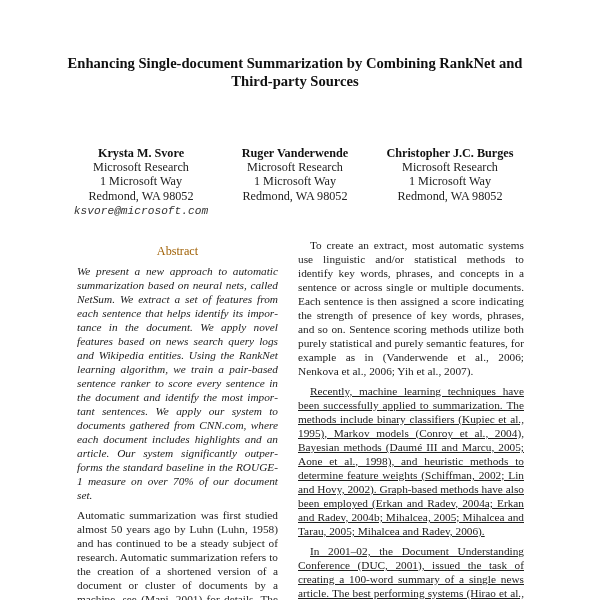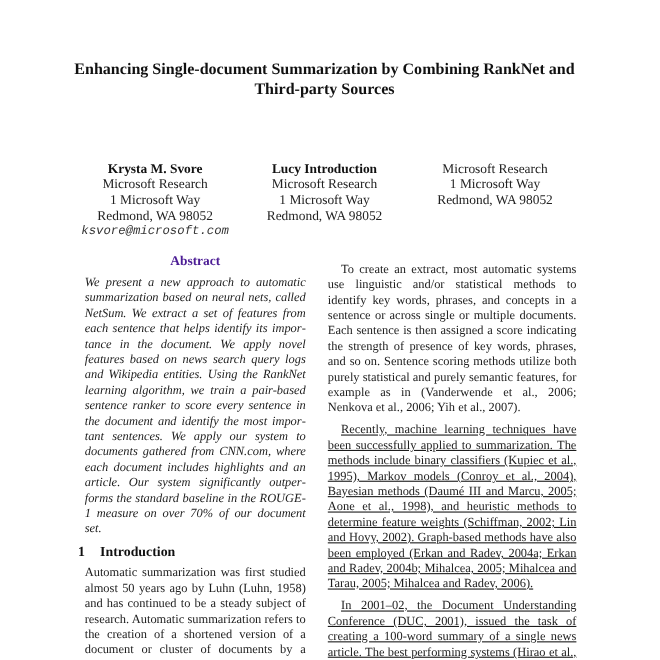--- a/index.html
+++ b/index.html
@@ -30,22 +30,22 @@
   .a3 { left: 300px; width: 180px; }
 
   .col {
     position: absolute; font-size: 11.3px; line-height: 14px; color: #1c1c1c;
   }
   .col p { margin: 6px; text-align: justify; text-align-last: left; hyphens: manual; }
   .left { left: 71px; top: 230px; width: 213px; }
   .right { left: 292px; top: 232px; width: 238px; }
 
   .abstract-heading {
-    text-align: center; font-weight: bold; font-size: 12.2px; line-height: 14px;
-    margin: 0 0 5px 0; color: #4c1d95;
+    text-align: center; font-weight: normal; font-size: 12.2px; line-height: 14px;
+    margin: 14px 0 5px 0; color: #a16207;
   }
   .abstract-body { margin: 0 7px 0 7px; font-style: italic; }
   .section-heading {
     font-weight: bold; font-size: 12.6px; line-height: 14px; margin: 6px 0 6px 0; color: #111;
   }
   .section-heading .num { display: inline-block; width: 20px; }
   .indent { text-indent: 12px; }
   .para-gap { margin-top: 5px !important; text-decoration: underline; }
 </style>
 </head>
@@ -55,38 +55,36 @@
 
 <div class="authors">
   <div class="author a1">
     <div class="name">Krysta M. Svore</div>
     <div>Microsoft Research</div>
     <div>1 Microsoft Way</div>
     <div>Redmond, WA 98052</div>
     <div class="email">ksvore@microsoft.com</div>
   </div>
   <div class="author a2">
-    <div class="name">Lucy Introduction</div>
+    <div class="name">Ruger Vanderwende</div>
     <div>Microsoft Research</div>
     <div>1 Microsoft Way</div>
     <div>Redmond, WA 98052</div>
   </div>
   <div class="author a3">
+    <div class="name">Christopher J.C. Burges</div>
     <div>Microsoft Research</div>
     <div>1 Microsoft Way</div>
     <div>Redmond, WA 98052</div>
   </div>
 </div>
 
 <div class="col left">
   <div class="abstract-heading">Abstract</div>
   <p class="abstract-body">We present a new approach to automatic summarization based on neural nets, called NetSum. We extract a set of features from each sentence that helps identify its impor­tance in the document.  We apply novel features based on news search query logs and Wikipedia entities.  Using the RankNet learning algorithm, we train a pair-based sentence ranker to score every sentence in the document and identify the most impor­tant sentences.  We apply our system to documents gathered from CNN.com, where each document includes highlights and an article.  Our system significantly outper­forms the standard baseline in the ROUGE-1 measure on over 70% of our document set.</p>
-  <div class="section-heading">
-    <span class="num">1</span><span>Introduction</span>
-  </div>
   <p>Automatic summarization was first studied almost 50 years ago by Luhn (Luhn, 1958) and has contin­ued to be a steady subject of research.  Automatic summarization refers to the creation of a shortened version of a document or cluster of documents by a machine, see (Mani, 2001) for details.  The sum­mary can be an abstraction or extraction.  In an ab­stract summary, content from the original document may be paraphrased or generated, whereas in an ex­tract summary, content is preserved in its original form.</p>
 </div>
 
 <div class="col right">
   <p class="indent">To create an extract, most automatic systems use linguistic and/or statistical methods to identify key words, phrases, and concepts in a sentence or across single or multiple documents. Each sentence is then assigned a score indicating the strength of presence of key words, phrases, and so on. Sentence scoring methods utilize both purely statistical and purely se­mantic features, for example as in (Vanderwende et al., 2006; Nenkova et al., 2006; Yih et al., 2007).</p>
   <p class="indent para-gap">Recently, machine learning techniques have been successfully applied to summarization.  The meth­ods include binary classifiers (Kupiec et al., 1995), Markov models (Conroy et al., 2004), Bayesian methods (Daumé III and Marcu, 2005; Aone et al., 1998), and heuristic methods to determine feature weights (Schiffman, 2002; Lin and Hovy, 2002). Graph-based methods have also been employed (Erkan and Radev, 2004a; Erkan and Radev, 2004b; Mihalcea, 2005; Mihalcea and Tarau, 2005; Mihal­cea and Radev, 2006).</p>
   <p class="indent para-gap">In 2001–02, the Document Understanding Con­ference (DUC, 2001), issued the task of creat­ing a 100-word summary of a single news article. The best performing systems (Hirao et al., 2002; Lal and Ruger, 2002) used various learning and semantic-based methods, although no system could outperform the baseline with statistical significance (Nenkova, 2005).  After 2002, the single-document summarization task was dropped.</p>
 </div>
 
 </body></html>

